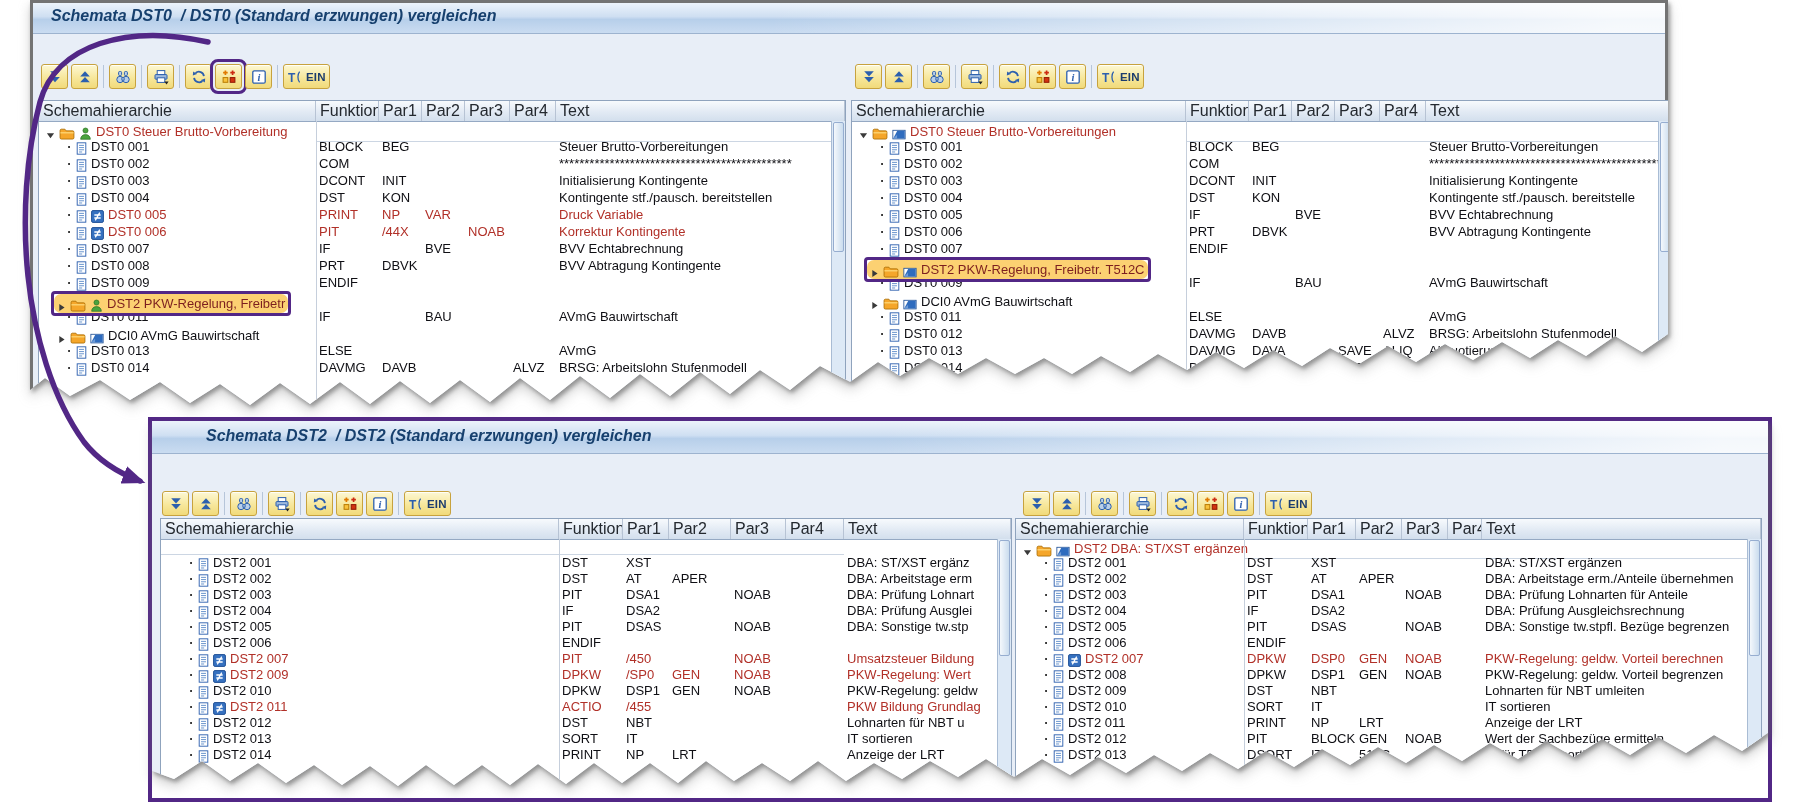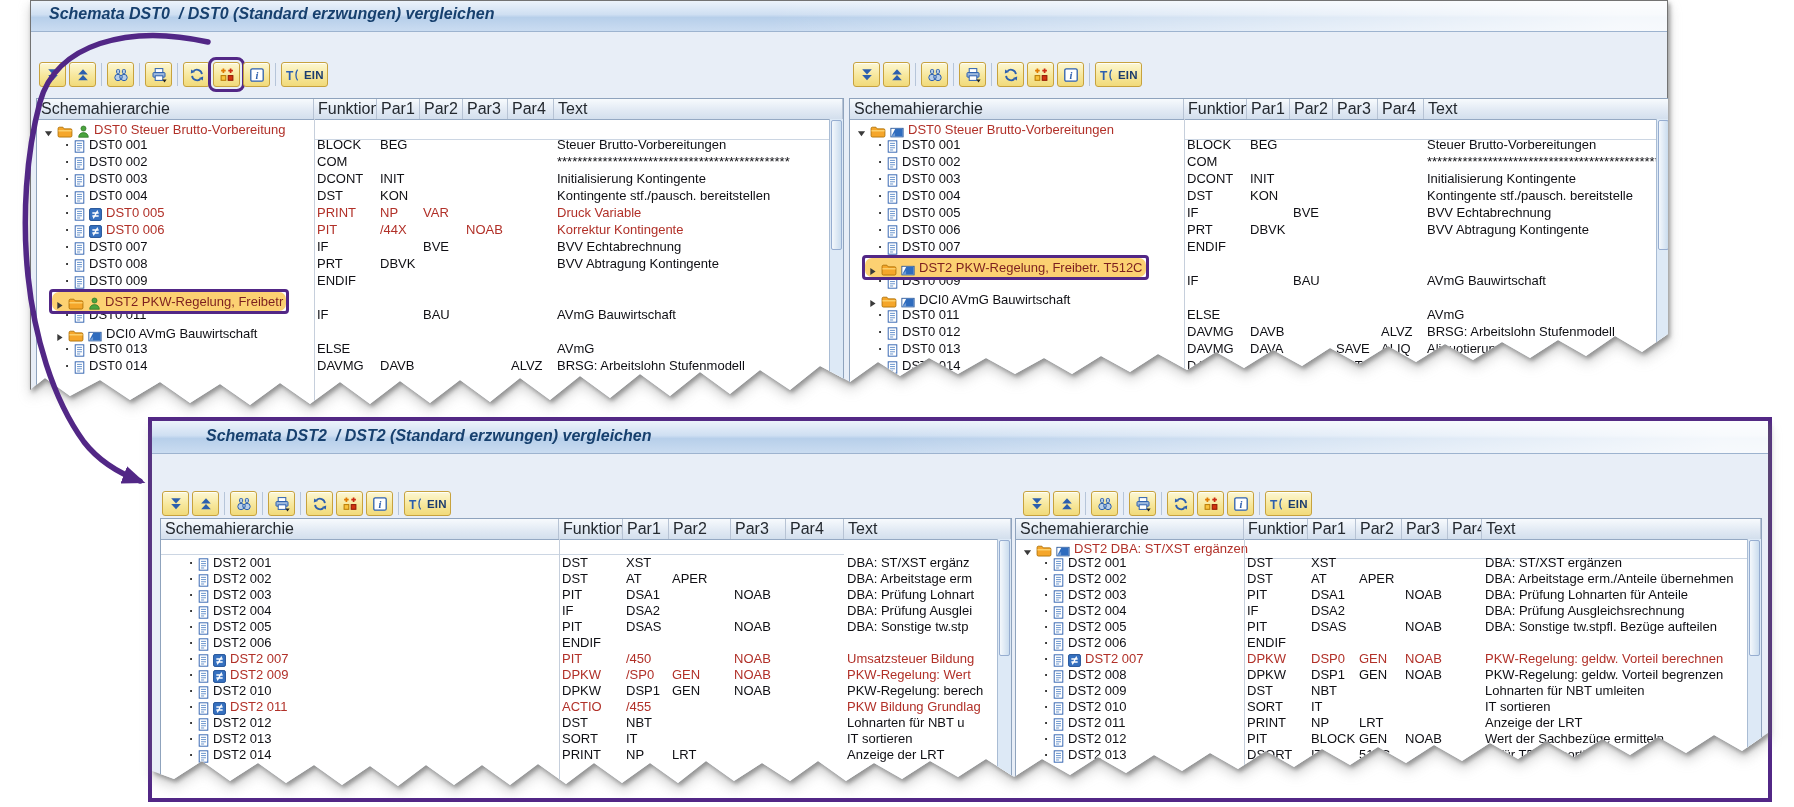--- a/index.html
+++ b/index.html
@@ -3,21 +3,21 @@
 <meta charset="utf-8">
 <style>
   html,body{margin:0;padding:0;background:#fff;}
   .page{position:relative;width:1794px;height:807px;background:#ffffff;overflow:hidden;
         font-family:"Liberation Sans","DejaVu Sans",sans-serif;-webkit-font-smoothing:antialiased;}
 
   
   .tearwrap{filter:drop-shadow(2px 3px 2px rgba(90,90,90,.55)) drop-shadow(0 6px 6px rgba(130,130,130,.35));}
   .twrap-top{position:absolute;left:30px;top:0;width:1638px;height:408px;}
 
-  .window{position:absolute;inset:0;background:#e8eef7;border:1px solid #737373;}
+  .window{position:absolute;inset:0;background:#e8eef7;border:3px solid #737373;}
   .wtop{clip-path:polygon(0 0,1638px 0,1638px 334px,1612px 352px,1585px 336px,1556px 356px,1528px 340px,1500px 358px,1472px 342px,1443px 360px,1415px 344px,1386px 362px,1358px 346px,1329px 364px,1300px 348px,1272px 366px,1243px 350px,1214px 368px,1186px 352px,1157px 370px,1128px 354px,1100px 372px,1071px 356px,1042px 374px,1014px 358px,985px 374px,956px 358px,928px 374px,899px 358px,870px 376px,848px 362px,820px 382px,790px 366px,760px 390px,730px 370px,700px 394px,670px 372px,640px 396px,610px 374px,580px 398px,550px 376px,520px 400px,490px 378px,460px 402px,430px 380px,400px 403px,370px 381px,340px 404px,310px 382px,280px 404px,250px 383px,220px 405px,190px 384px,160px 403px,130px 382px,100px 400px,70px 380px,40px 396px,15px 378px,0 390px);}
 
   
   .titlebar{position:absolute;left:0;top:0;right:0;height:30px;
     background:linear-gradient(180deg,#ecf3fb 0%,#cfdff2 45%,#b7cfea 55%,#cadcf1 100%);
     border-bottom:1px solid #9db3cf;}
   .titlebar::after{content:"";position:absolute;inset:0;
     background:linear-gradient(90deg,rgba(255,255,255,0) 45%,rgba(255,255,255,.85) 97%);}
   .title{position:absolute;left:18px;top:4px;font-size:16px;font-weight:bold;font-style:italic;
          color:#17406e;z-index:1;white-space:pre;}
@@ -1346,21 +1346,21 @@
                         </svg>
                       </span>
                       <span class="lbl">DST2 010</span>
                     </span>
                   </span></div>
                 <div class="c data">DPKW</div>
                 <div class="c data">DSP1</div>
                 <div class="c data">GEN</div>
                 <div class="c data">NOAB</div>
                 <div class="c data"></div>
-                <div class="c data">PKW-Regelung: berech</div>
+                <div class="c data">PKW-Regelung: geldw</div>
               </div>
               <div class="trow k-leaf">
                 <div class="c tree"><span class="inner">
                     <span class="nwrap">
                       <span class="dot">·</span>
                       <span class="ic">
                         <svg width="11" height="13" viewBox="0 0 12 14">
                           <rect x="1.3" y="0.8" width="9.4" height="12.4" fill="#fff" stroke="#2c5fae" stroke-width="1"></rect>
                           <path d="M3.3 3.6h5.4M3.3 6h5.4M3.3 8.4h5.4M3.3 10.8h3.4" stroke="#4a7ec2" stroke-width="0.9"></path>
                         </svg>
@@ -1580,21 +1580,21 @@
                         </svg>
                       </span>
                       <span class="lbl">DST2 005</span>
                     </span>
                   </span></div>
                 <div class="c data">PIT</div>
                 <div class="c data">DSAS</div>
                 <div class="c data"></div>
                 <div class="c data">NOAB</div>
                 <div class="c data"></div>
-                <div class="c data">DBA: Sonstige tw.stpfl. Bezüge aufteilen</div>
+                <div class="c data">DBA: Sonstige tw.stpfl. Bezüge begrenzen</div>
               </div>
               <div class="trow k-leaf">
                 <div class="c tree"><span class="inner">
                     <span class="nwrap">
                       <span class="dot">·</span>
                       <span class="ic">
                         <svg width="11" height="13" viewBox="0 0 12 14">
                           <rect x="1.3" y="0.8" width="9.4" height="12.4" fill="#fff" stroke="#2c5fae" stroke-width="1"></rect>
                           <path d="M3.3 3.6h5.4M3.3 6h5.4M3.3 8.4h5.4M3.3 10.8h3.4" stroke="#4a7ec2" stroke-width="0.9"></path>
                         </svg>

